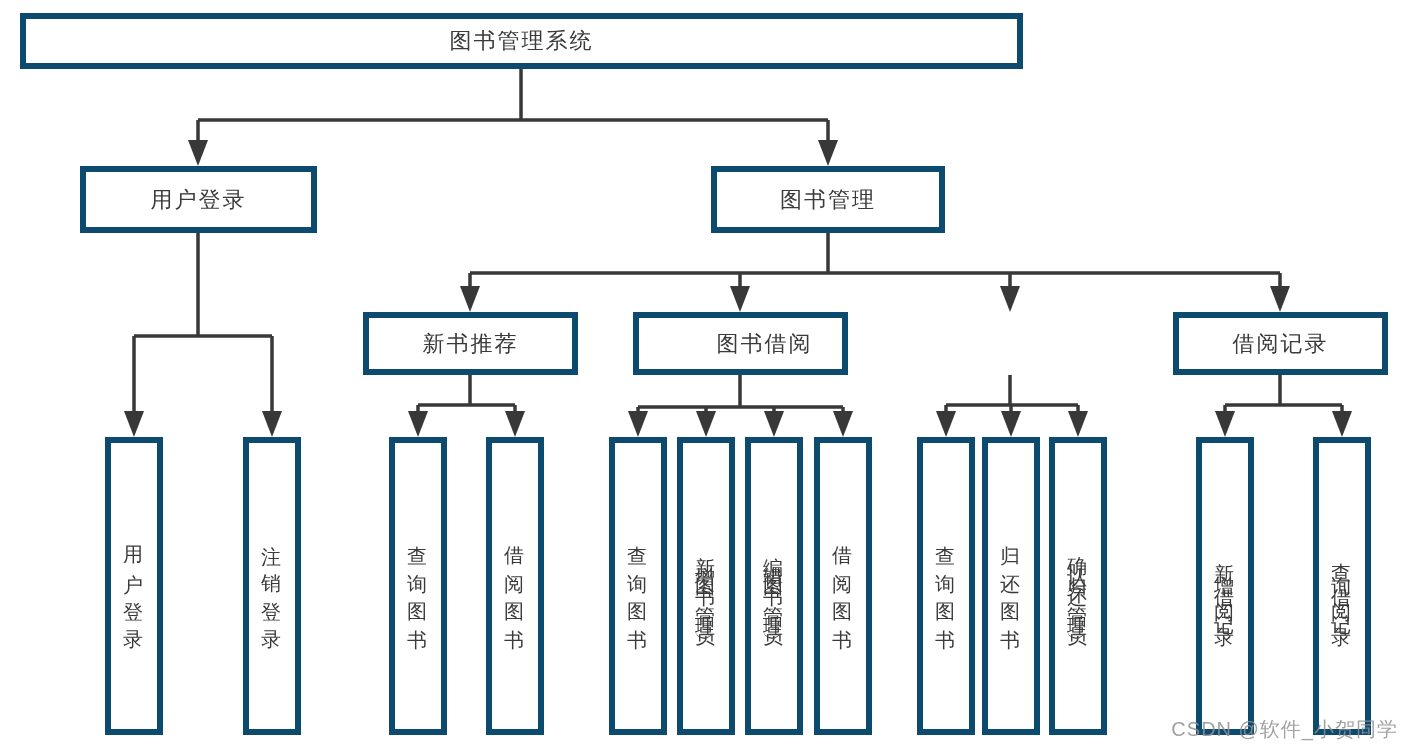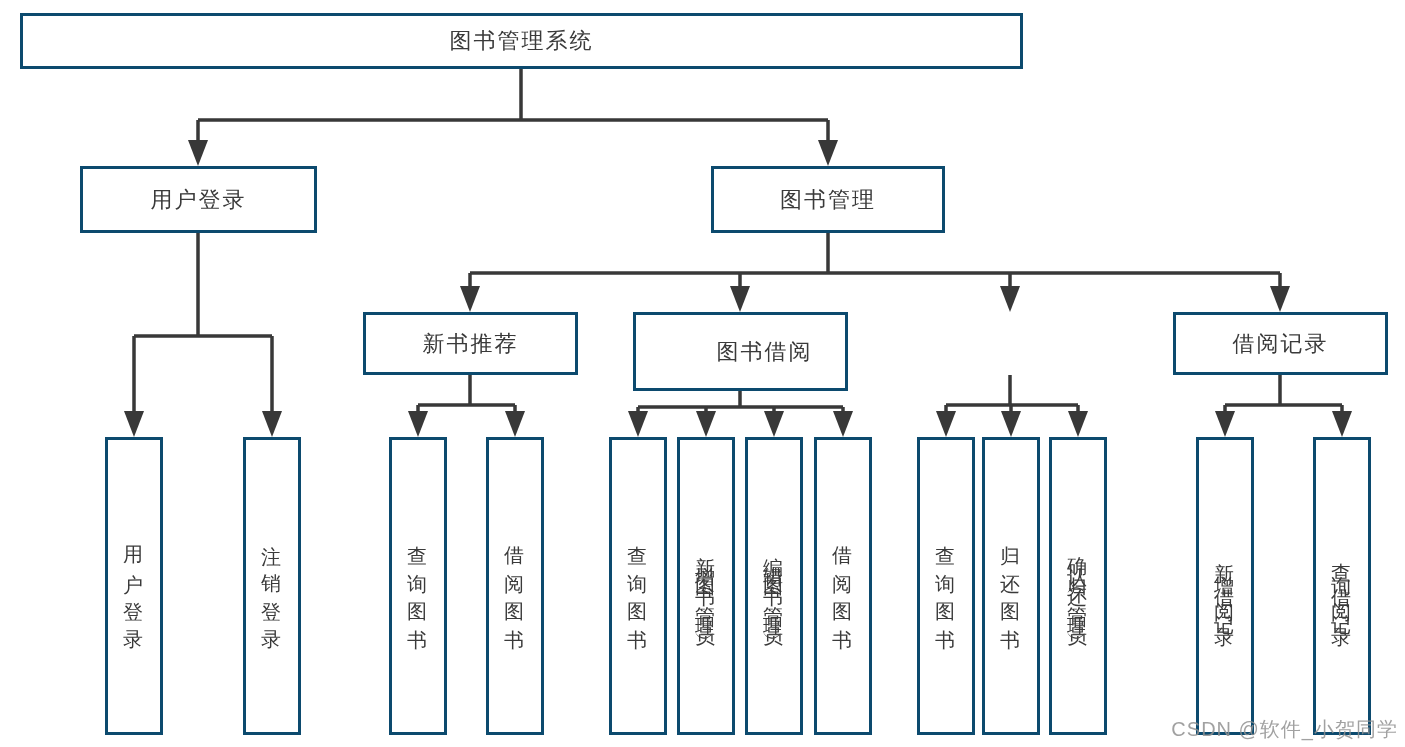--- a/index.html
+++ b/index.html
@@ -14,21 +14,21 @@
   .connectors {
     position: absolute;
     left: 0; top: 0;
     width: 1405px; height: 747px;
     z-index: 0;
   }
   .box {
     position: absolute;
     box-sizing: border-box;
     background: #ffffff;
-    border: 3px solid #0c4a6e;
+    border: 6px solid #0c4a6e;
     display: flex;
     align-items: center;
     justify-content: center;
     z-index: 1;
   }
   .h-label {
     font-size: 22px;
     color: #3a3a3a;
     letter-spacing: 2px;
     white-space: nowrap;
@@ -124,21 +124,21 @@
   <div class="box" style="left:80px; top:166px; width:237px; height:67px;">
     <span class="h-label">用户登录</span>
   </div>
   <div class="box" style="left:363px; top:312px; width:215px; height:63px;">
     <span class="h-label">新书推荐</span>
   </div>
 
   <div class="box" style="left:711px; top:166px; width:234px; height:67px;">
     <span class="h-label">图书管理</span>
   </div>
-  <div class="box" style="left:633px; top:312px; width:215px; height:79px;padding-left:48px;">
+  <div class="box" style="left:633px; top:312px; width:215px; height:63px;padding-left:48px;">
     <span class="h-label">图书借阅</span>
   </div>
   <div class="box" style="left:1173px; top:312px; width:215px; height:63px;justify-content:center;">
     <span class="h-label">借阅记录</span>
   </div>
 
   <div class="box" style="left:105px; top:437px; width:58px; height:298px;">
     <span class="v-label ls-wide">用户登录</span>
   </div>
   <div class="box" style="left:243px; top:437px; width:58px; height:298px;">

